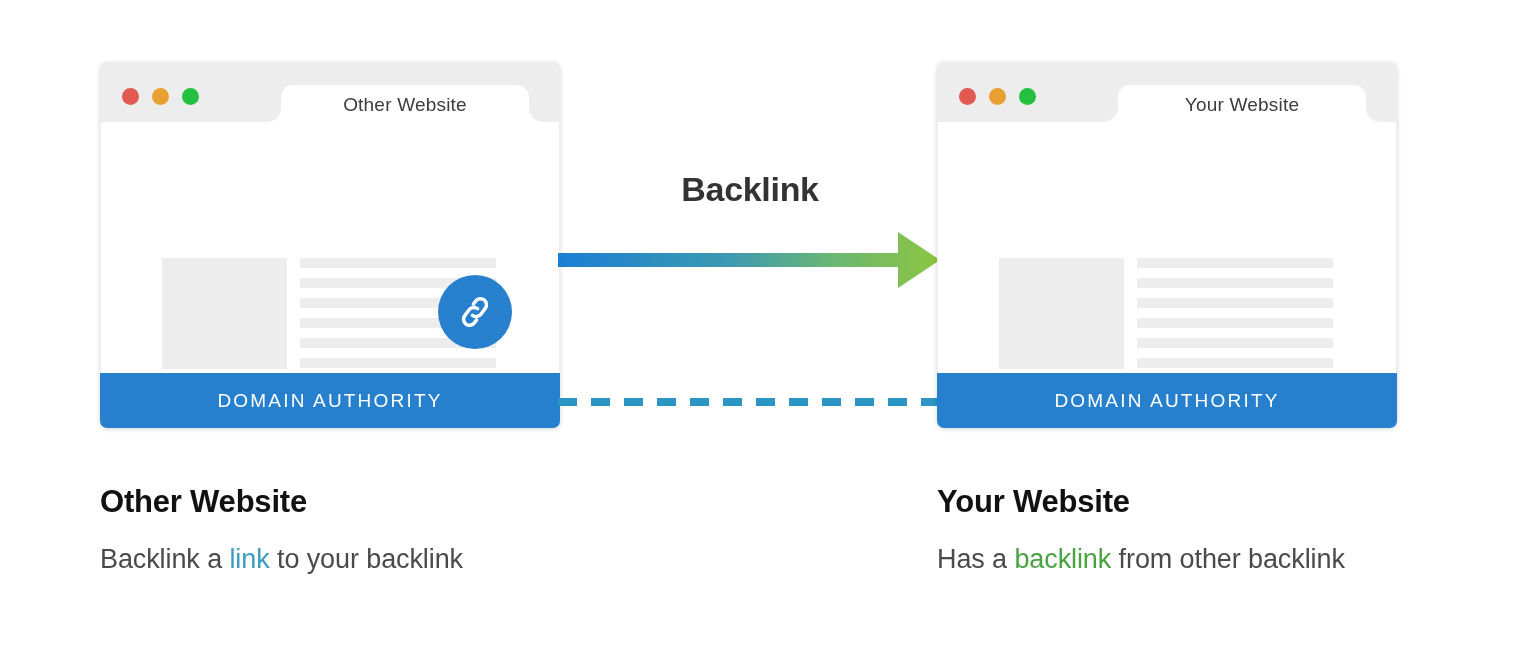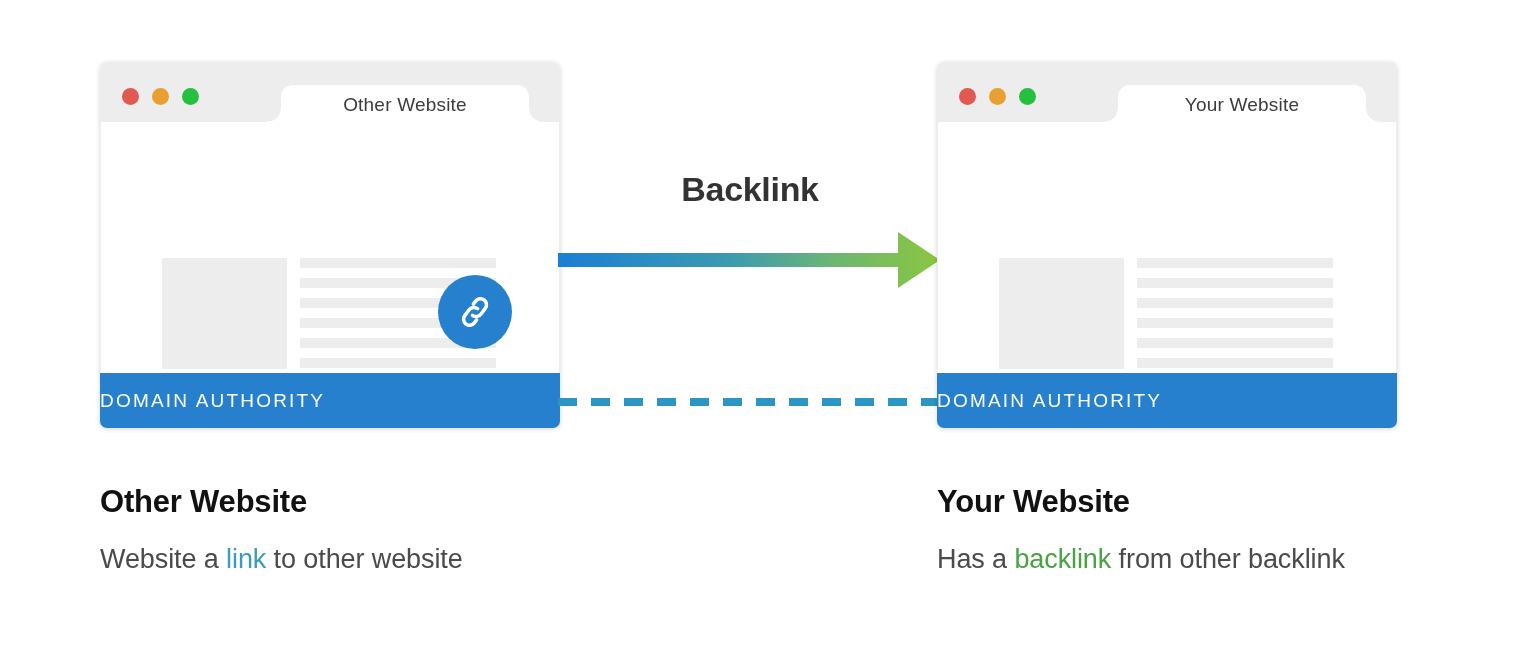--- a/index.html
+++ b/index.html
@@ -133,21 +133,21 @@
   .da-bar {
     position: absolute;
     left: 0;
     bottom: 0;
     width: 100%;
     height: 55px;
     background: #2780cd;
     border-radius: 0 0 7px 7px;
     display: flex;
     align-items: center;
-    justify-content: flex-start;
+    justify-content: center;
   }
   .da-bar span {
     color: #ffffff;
     font-size: 19px;
     letter-spacing: 2.2px;
   }
 
   
   .backlink-label {
     position: absolute;
@@ -301,19 +301,19 @@
     </div>
   </div>
 
   <div class="da-bar">
     <span>DOMAIN AUTHORITY</span>
   </div>
 </div>
 
 <div class="caption left">
   <h2>Other Website</h2>
-  <p><span>Website a </span><span class="hl-link">link</span><span> to other website</span></p>
+  <p><span>Backlink a </span><span class="hl-link">link</span><span> to your backlink</span></p>
 </div>
 
 <div class="caption right">
   <h2>Your Website</h2>
   <p><span>Has a </span><span class="hl-backlink">backlink</span><span> from other backlink</span></p>
 </div>
 
 </body></html>

